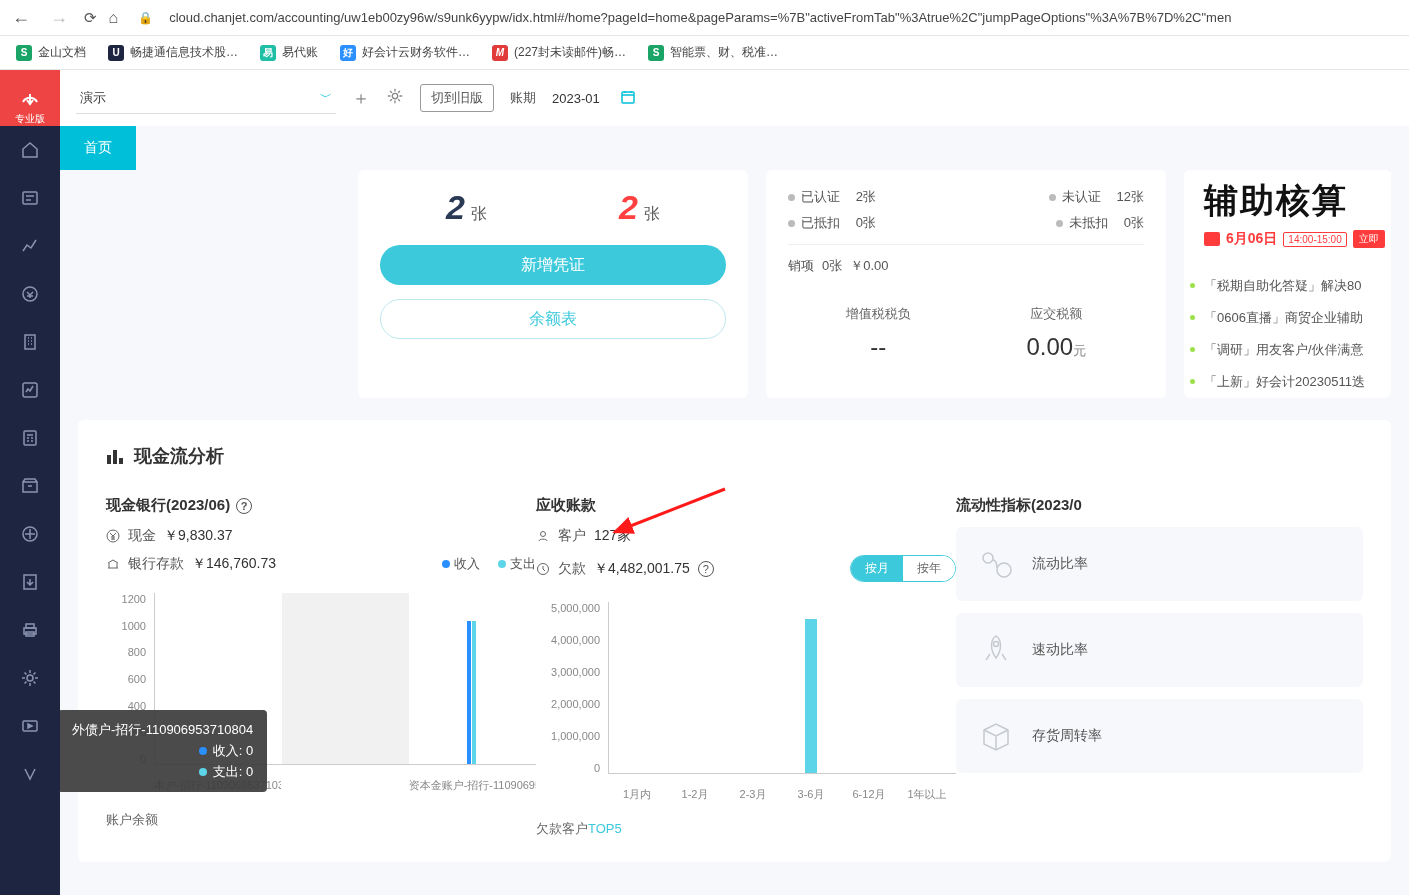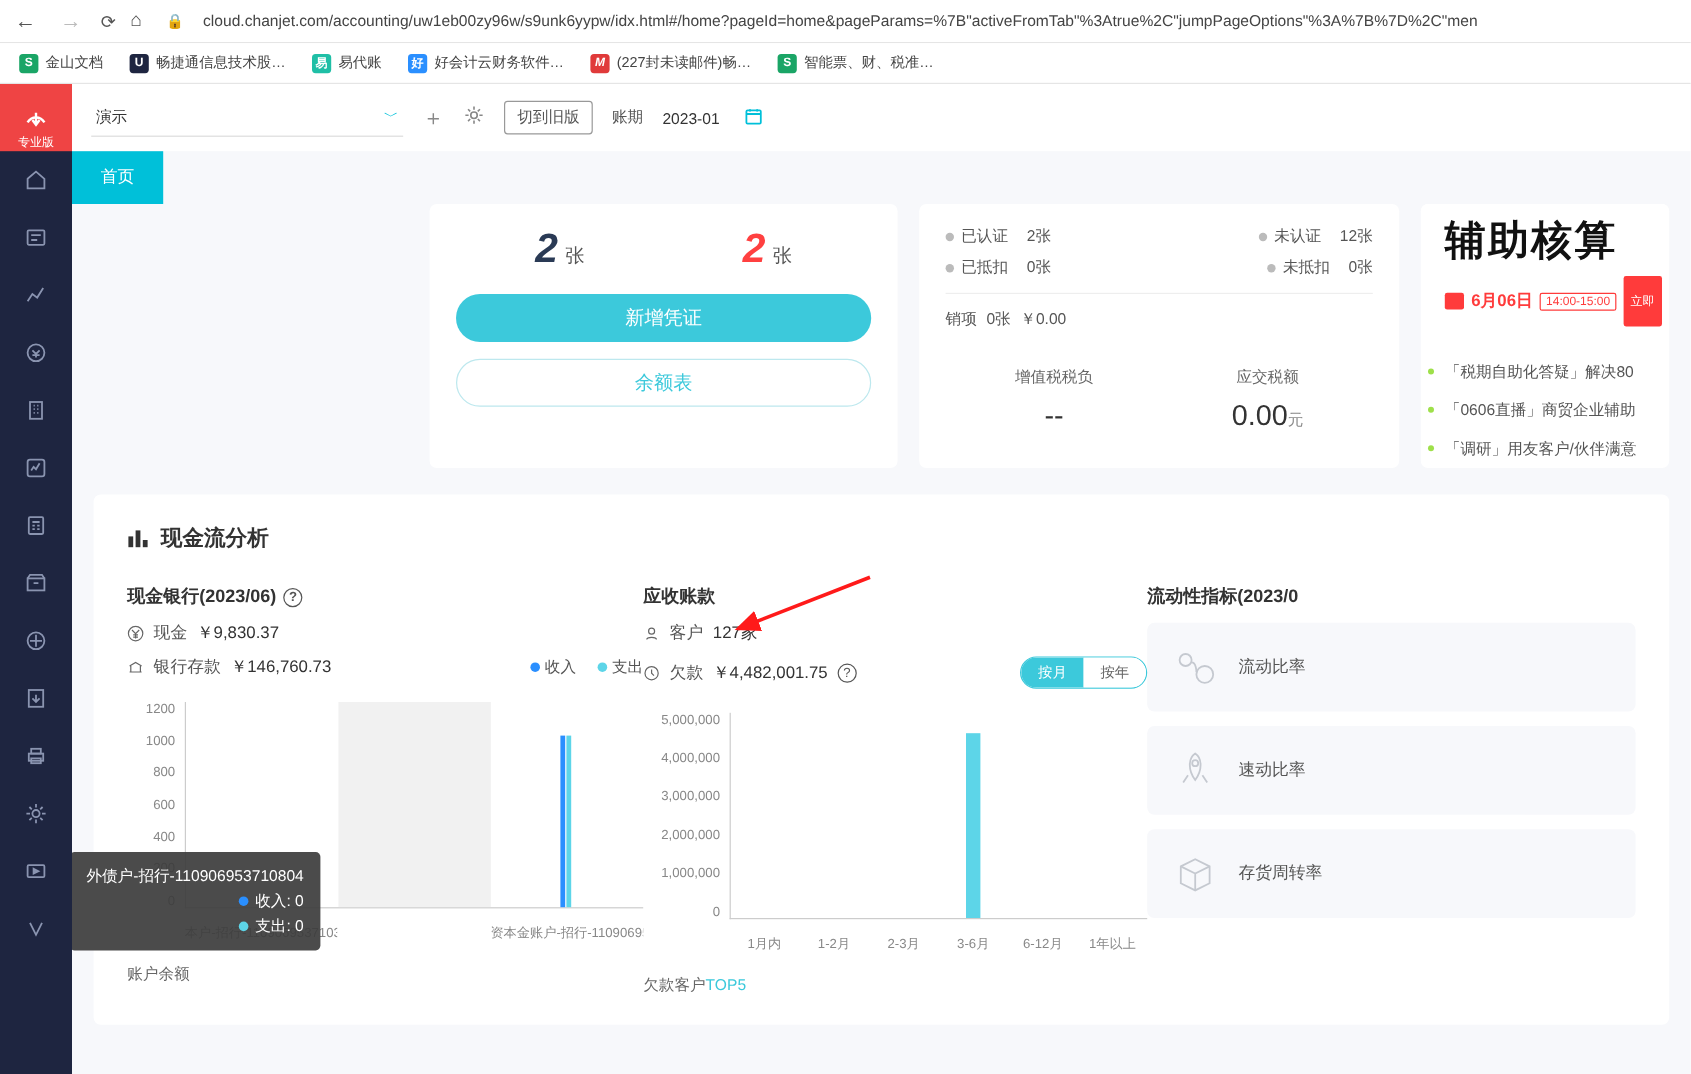--- a/index.html
+++ b/index.html
@@ -71,21 +71,21 @@
 .tax-bottom-value { font-size: 24px; color: #333; }
 .tax-bottom-value .unit { font-size: 13px; color: #888; }
 
 .promo-card { flex: 1; padding: 0; overflow: hidden; }
 .promo-banner { background: #fff; padding: 8px 0 16px 20px; }
 .promo-title { font-size: 34px; font-weight: 900; letter-spacing: 2px; color: #111; white-space: nowrap; }
 .promo-date-row { display: flex; align-items: center; gap: 6px; margin-top: 6px; }
 .promo-date-icon { width: 16px; height: 14px; background: #ff3b3b; border-radius: 2px; }
 .promo-date { font-size: 14px; font-weight: bold; color: #ff3b3b; }
 .promo-time { font-size: 10px; background: #fff; border: 1px solid #ff3b3b; color: #ff3b3b; padding: 1px 4px; border-radius: 2px; }
-.promo-cta { background: #ff3b3b; color: #fff; font-size: 10px; padding: 14px 6px; border-radius: 2px; }
+.promo-cta { background: #ff3b3b; color: #fff; font-size: 10px; padding: 2px 6px; border-radius: 2px; }
 .promo-list { list-style: none; padding: 6px 0 0 20px; }
 .promo-list li { font-size: 13px; color: #555; padding: 7px 0; position: relative; white-space: nowrap; }
 .promo-list li::before { content: ""; width: 5px; height: 5px; background: #9ee04a; border-radius: 50%; position: absolute; left: -14px; top: 13px; }
 
 
 .cash-section { background: #fff; border-radius: 6px; padding: 24px 28px; margin-left: -280px; }
 .section-title { display: flex; align-items: center; gap: 10px; font-size: 18px; font-weight: bold; color: #333; margin-bottom: 28px; }
 .charts-row { display: flex; }
 .chart-col { flex: 0 0 auto; }
 .chart-col.col1 { width: 430px; }
@@ -353,20 +353,21 @@
                 <span class="promo-date-icon"></span>
                 <span class="promo-date">6月06日</span>
                 <span class="promo-time">14:00-15:00</span>
                 <span class="promo-cta">立即</span>
               </div>
             </div>
             <ul class="promo-list">
               <li>「税期自助化答疑」解决80</li>
               <li>「0606直播」商贸企业辅助</li>
               <li>「调研」用友客户/伙伴满意</li>
+              <li>「上新」好会计20230511迭</li>
             </ul>
           </div>
         </div>
 
         <div class="cash-section">
           <div class="section-title">
             <svg width="18" height="18" viewBox="0 0 18 18">
                 <rect x="1" y="8" width="4" height="9" fill="#333"></rect>
                 <rect x="7" y="3" width="4" height="14" fill="#333"></rect>
                 <rect x="13" y="11" width="4" height="6" fill="#333"></rect>

